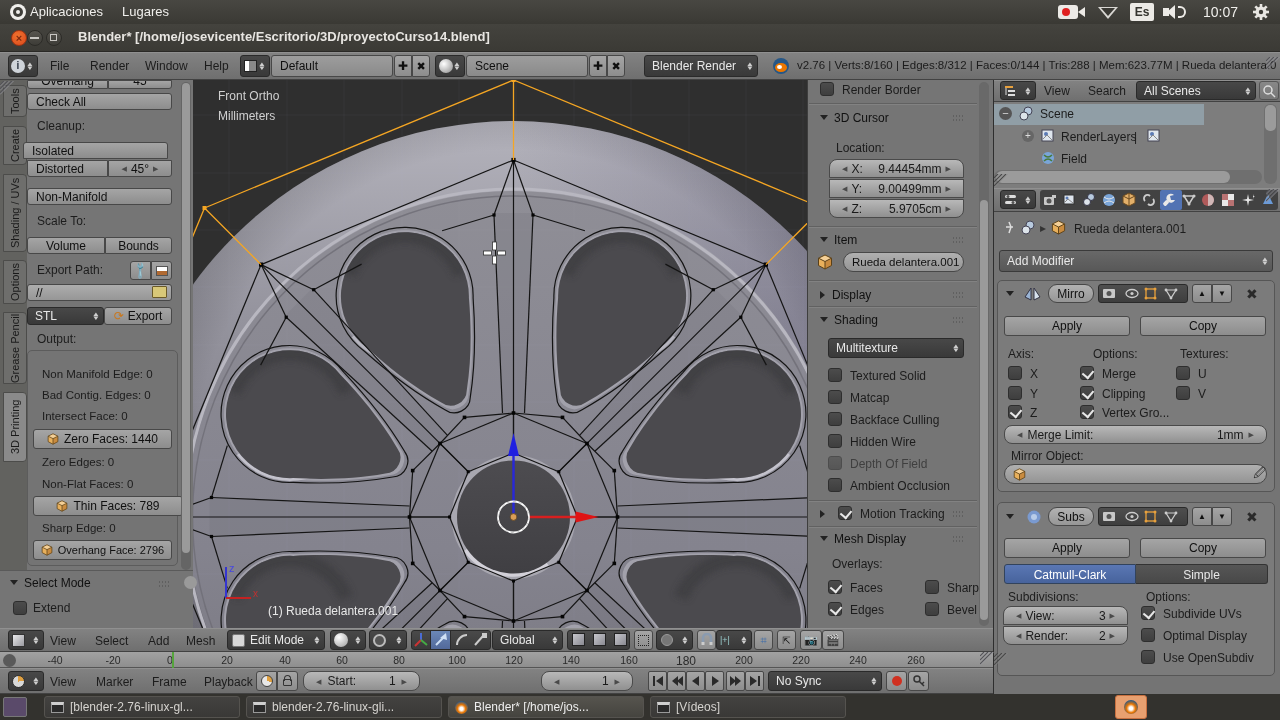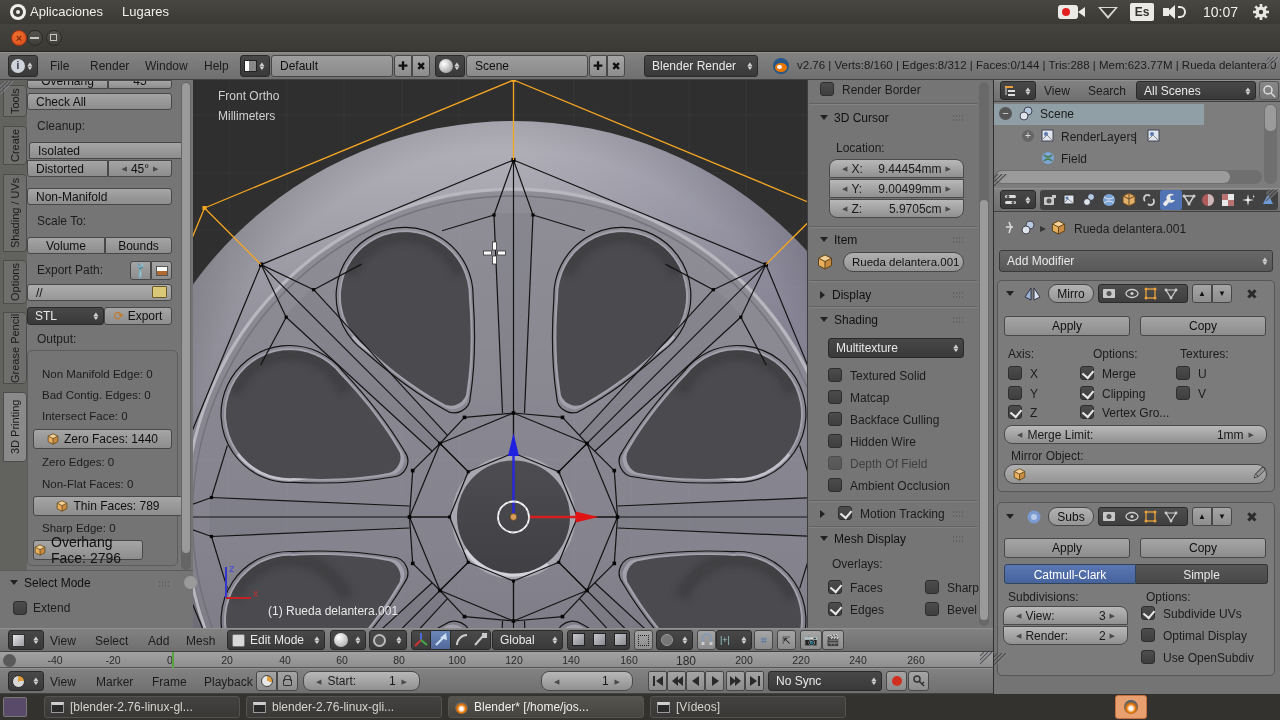--- a/index.html
+++ b/index.html
@@ -404,20 +404,21 @@
         </g>
       </g>
     </svg>
   </div>
 <div class="abs titlebar">
     <div class="abs" style="left:11px;top:6px;width:16px;height:16px;border-radius:50%;background:radial-gradient(circle at 40% 35%,#f2722e,#d8481c);border:1px solid #9c3413;color:#7e2a10;font-size:11px;font-weight:bold;text-align:center;line-height:15px">×</div>
     <div class="abs" style="left:27px;top:6px;width:16px;height:16px;border-radius:50%;background:linear-gradient(#57554f,#3d3c37);border:1px solid #2c2b27"></div>
     <div class="abs" style="left:30px;top:13px;width:9px;height:2px;background:#c8c6c2"></div>
     <div class="abs" style="left:46px;top:6px;width:16px;height:16px;border-radius:50%;background:linear-gradient(#57554f,#3d3c37);border:1px solid #2c2b27"></div>
     <div class="abs" style="left:50px;top:10px;width:7px;height:7px;border:1.5px solid #c8c6c2"></div>
+    <span class="abs" style="left:78px;top:5px;font-weight:bold">Blender* [/home/josevicente/Escritorio/3D/proyectoCurso14.blend]</span>
   </div>
 <div class="abs hdr" style="left:0;top:52px;width:1280px;height:28px"></div>
 <div class="dk" style="left:8px;top:55px;width:30px;height:22px;padding-left:2px">
     <span style="display:inline-block;width:14px;height:14px;border-radius:50%;background:#cfd4da;color:#2a3340;font-size:10px;font-weight:bold;text-align:center;line-height:14px">i</span>
     <span class="updn">
       <i>▲</i>
       <i>▼</i>
     </span>
   </div>
 <span class="lbl" style="left:50px;top:59px">File</span>
@@ -461,21 +462,21 @@
 <div class="vtab" style="left:3px;top:312px;height:72px;background:#6e6e6c;line-height:22px">Grease Pencil</div>
 <div class="vtab" style="left:3px;top:392px;height:70px;background:#8a8a8a;line-height:22px">3D Printing</div>
 <div class="btn" style="left:27px;top:80px;width:81px;height:9px;border-radius:0 0 0 3px;overflow:hidden;align-items:flex-start">
     <span style="margin-top:-7px">Overhang</span>
   </div>
 <div class="btn" style="left:108px;top:80px;width:64px;height:9px;border-radius:0 0 3px 0;overflow:hidden;align-items:flex-start">
     <span style="margin-top:-7px">45</span>
   </div>
 <div class="btn btnl" style="left:27px;top:93px;width:145px;height:17px">Check All</div>
 <span class="lbl" style="left:37px;top:119px">Cleanup:</span>
-<div class="btn btnl" style="left:29px;top:142px;width:156px;height:17px;border-radius:3px 3px 0 0">Isolated</div>
+<div class="btn btnl" style="left:23px;top:142px;width:145px;height:17px;border-radius:3px 3px 0 0">Isolated</div>
 <div class="btn btnl" style="left:27px;top:160px;width:81px;height:17px;border-radius:0 0 0 3px">Distorted</div>
 <div class="btn" style="left:108px;top:160px;width:64px;height:17px;border-radius:0 0 3px 0">
     <span class="arl">◀</span>
     <span style="margin:0 4px">45°</span>
     <span class="arr">▶</span>
   </div>
 <div class="btn btnl" style="left:27px;top:188px;width:145px;height:17px">Non-Manifold</div>
 <span class="lbl" style="left:37px;top:214px">Scale To:</span>
 <div class="btn" style="left:27px;top:237px;width:78px;height:17px;border-radius:3px 0 0 3px">Volume</div>
 <div class="btn" style="left:105px;top:237px;width:67px;height:17px;border-radius:0 3px 3px 0">Bounds</div>
@@ -506,21 +507,21 @@
       <path d="M8 1 L14.5 4.2 L8 7.5 L1.5 4.2 Z" fill="#f4cf96"></path>
       <path d="M8 7.5 L14.5 4.2 L14.5 11.5 L8 15 Z" fill="#c98b3f"></path>
       <path d="M8 1 L14.5 4.2 L14.5 11.5 L8 15 L1.5 11.5 L1.5 4.2 Z M8 7.5 L8 15 M1.5 4.2 L8 7.5 L14.5 4.2" stroke="#5a4018" stroke-width="1" fill="none"></path>
     </svg>Zero Faces: 1440</div>
 <div class="btn" style="left:33px;top:496px;width:150px;height:20px"><svg width="12" height="12" style="margin-right:5px;flex-shrink:0" viewBox="0 0 16 16">
       <path d="M8 1 L14.5 4.2 L14.5 11.5 L8 15 L1.5 11.5 L1.5 4.2 Z" fill="#e8b05c"></path>
       <path d="M8 1 L14.5 4.2 L8 7.5 L1.5 4.2 Z" fill="#f4cf96"></path>
       <path d="M8 7.5 L14.5 4.2 L14.5 11.5 L8 15 Z" fill="#c98b3f"></path>
       <path d="M8 1 L14.5 4.2 L14.5 11.5 L8 15 L1.5 11.5 L1.5 4.2 Z M8 7.5 L8 15 M1.5 4.2 L8 7.5 L14.5 4.2" stroke="#5a4018" stroke-width="1" fill="none"></path>
     </svg>Thin Faces: 789</div>
-<div class="btn" style="left:33px;top:540px;width:110px;height:20px;font-size:14px"><svg width="12" height="12" style="margin-right:5px;flex-shrink:0" viewBox="0 0 16 16">
+<div class="btn" style="left:33px;top:540px;width:139px;height:20px;font-size:11px"><svg width="12" height="12" style="margin-right:5px;flex-shrink:0" viewBox="0 0 16 16">
       <path d="M8 1 L14.5 4.2 L14.5 11.5 L8 15 L1.5 11.5 L1.5 4.2 Z" fill="#e8b05c"></path>
       <path d="M8 1 L14.5 4.2 L8 7.5 L1.5 4.2 Z" fill="#f4cf96"></path>
       <path d="M8 7.5 L14.5 4.2 L14.5 11.5 L8 15 Z" fill="#c98b3f"></path>
       <path d="M8 1 L14.5 4.2 L14.5 11.5 L8 15 L1.5 11.5 L1.5 4.2 Z M8 7.5 L8 15 M1.5 4.2 L8 7.5 L14.5 4.2" stroke="#5a4018" stroke-width="1" fill="none"></path>
     </svg>Overhang Face: 2796</div>
 <div class="abs" style="left:181px;top:82px;width:10px;height:488px;background:#656565;border-radius:5px"></div>
 <div class="abs" style="left:182px;top:83px;width:8px;height:470px;background:#9a9a9a;border-radius:4px"></div>
 <div class="abs" style="left:0;top:570px;width:193px;height:58px;background:#757575;border-top:1px solid #5a5a5a"></div>
 <span class="phead" style="left:10px;top:576px"><span class="tri"></span>Select Mode</span>
 <div class="dots" style="left:158px;top:580px"></div>

